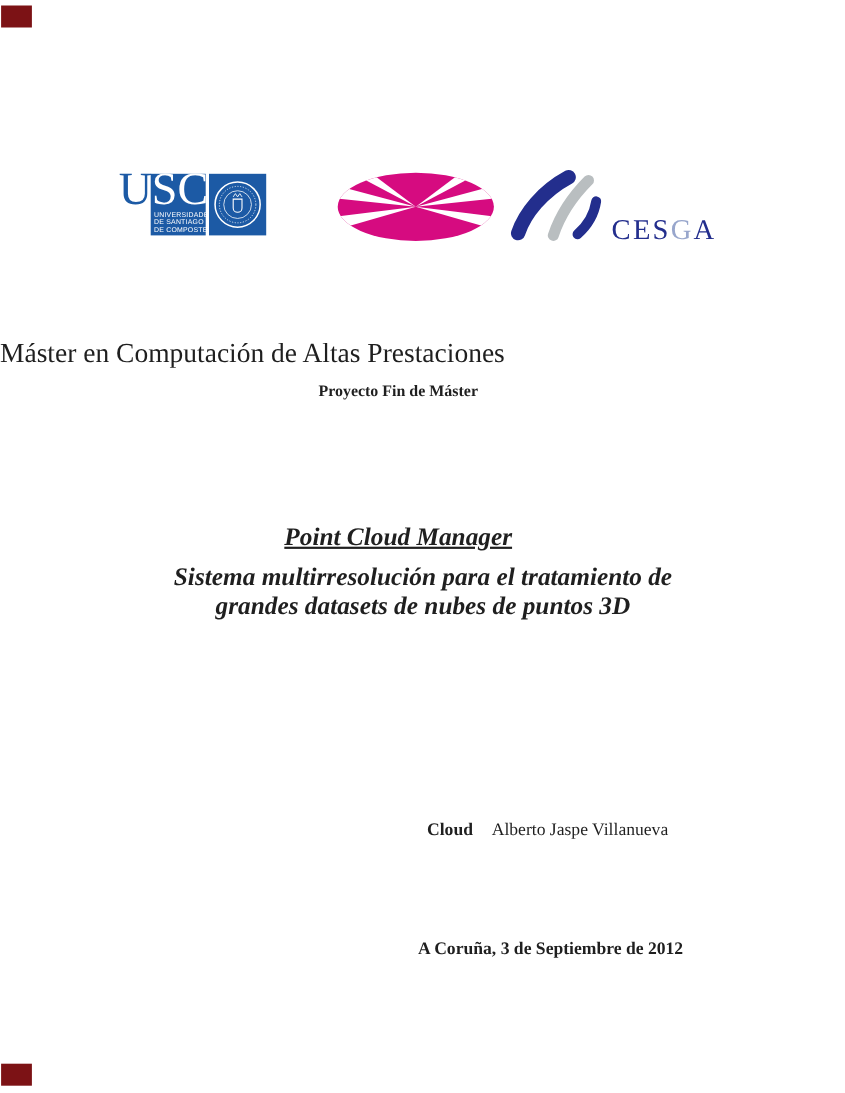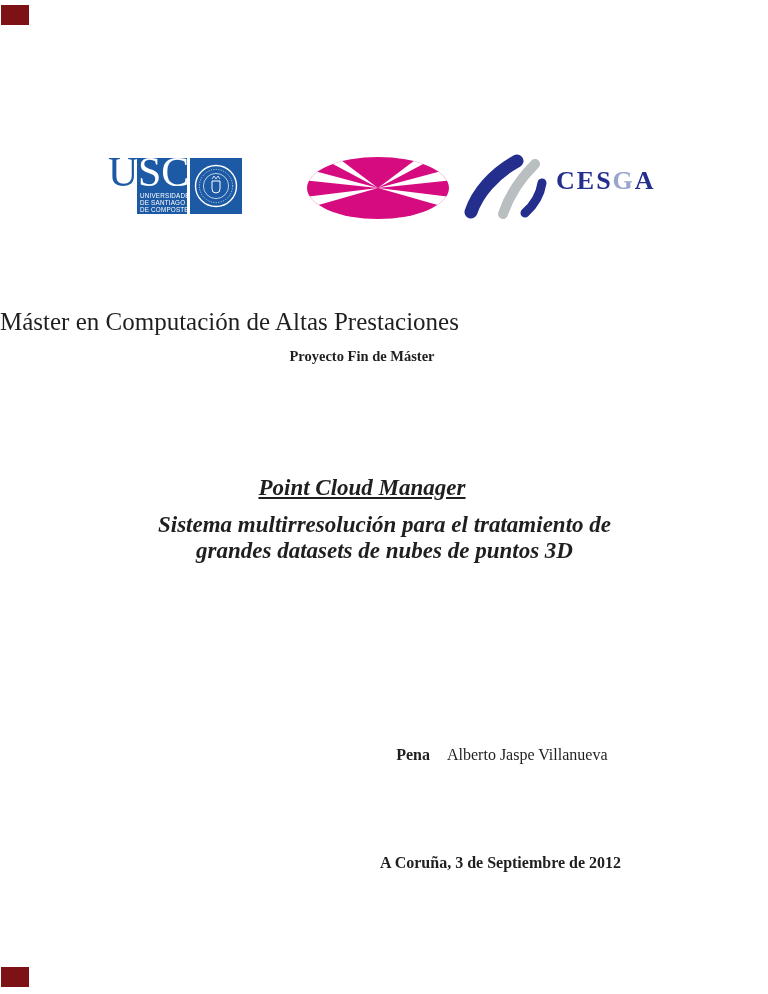--- a/index.html
+++ b/index.html
@@ -28,22 +28,22 @@
     font-family:"Liberation Sans", sans-serif; font-size:6.3px; line-height:7.2px;
     letter-spacing:0.2px; white-space:nowrap;}
   .usc-box2{position:absolute; left:82px; top:2px; width:52px; height:56px; background:var(--usc-blue);}
   .usc-box2 svg{display:block; width:100%; height:100%;}
 
   .udc{position:absolute; left:305px; top:155px; width:146px; height:66px;}
 
   .cesga{position:absolute; left:463px; top:152px; width:200px; height:68px;}
   .cesga-icon{position:absolute; left:0; top:0; width:85px; height:68px;}
   .cesga-word{
-    position:absolute; left:93px; top:16px; font-size:26px; line-height:1;
-    letter-spacing:2px; color:var(--cesga-dark); font-weight:700;
+    position:absolute; left:93px; top:44px; font-size:26px; line-height:1;
+    letter-spacing:2px; color:var(--cesga-dark); font-weight:400;
   }
   .cesga-word .lt{color:var(--cesga-light);}
 
   
   .title{
     position:absolute; left:0; top:308px; width:724px; text-align:left;
     font-size:25px; font-weight:400; color:var(--ink); margin:0;
   }
   .program{
     position:absolute; left:0; top:348px; width:724px; text-align:center;
@@ -125,20 +125,20 @@
   <div class="program">Proyecto Fin de Máster</div>
 
   <div class="project">
     <div class="project-title">Point Cloud Manager</div>
     <div class="project-sub">Sistema multirresolución para el tratamiento de</div>
     <div class="project-sub">grandes datasets de nubes de puntos 3D</div>
   </div>
 
   <div class="credits">
     <div class="crow">
-      <span class="clabel">Pena</span>
+      <span class="clabel">Cloud</span>
       <span class="cvalue">Alberto Jaspe Villanueva</span>
     </div>
   </div>
 
   <div class="dateline">A Coruña, 3 de Septiembre de 2012</div>
 
 </div>
 
 </body></html>

